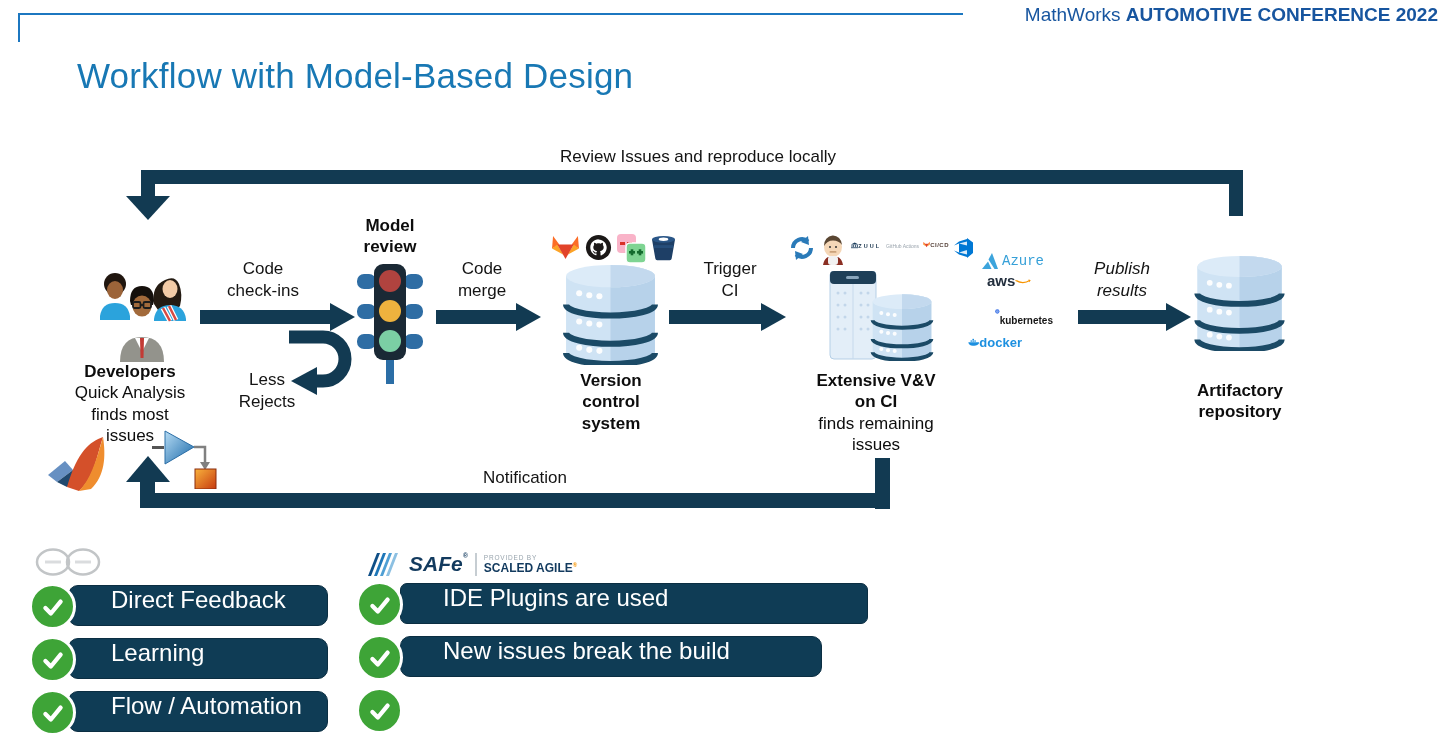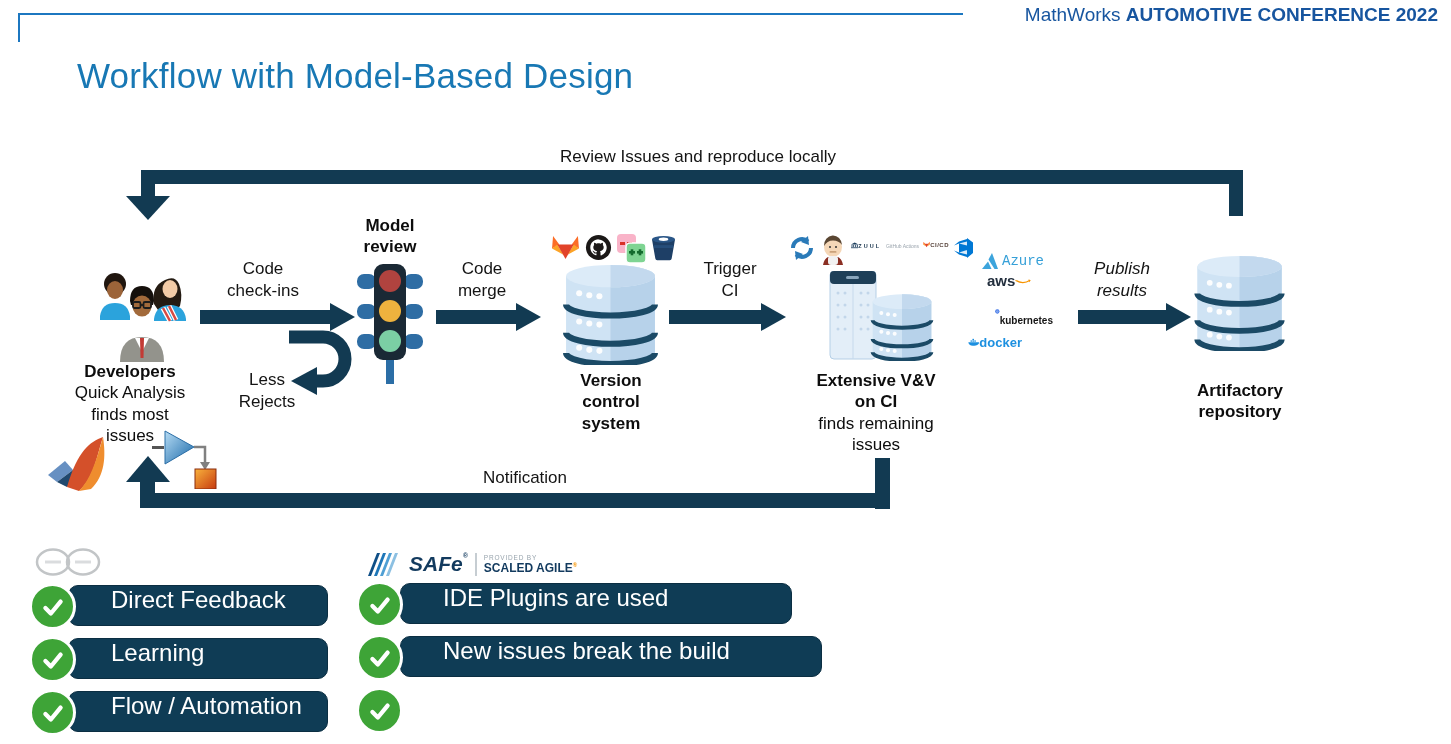--- a/index.html
+++ b/index.html
@@ -421,21 +421,21 @@
   </div>
   <div class="pill" style="left:68px;top:691px;width:260px;">
     <span>Flow / Automation</span>
   </div>
 
   <div class="chk" style="left:356px;top:581px;">
     <svg width="26" height="26" viewBox="0 0 24 24">
         <path d="M5 13 l5 5 9 -11" stroke="#fff" stroke-width="4" fill="none" stroke-linecap="round" stroke-linejoin="round"></path>
       </svg>
   </div>
-  <div class="pill" style="left:400px;top:583px;width:392px;">
+  <div class="pill" style="left:400px;top:583px;width:468px;border-radius:7px;">
     <span>IDE Plugins are used</span>
   </div>
   <div class="chk" style="left:356px;top:634px;">
     <svg width="26" height="26" viewBox="0 0 24 24">
         <path d="M5 13 l5 5 9 -11" stroke="#fff" stroke-width="4" fill="none" stroke-linecap="round" stroke-linejoin="round"></path>
       </svg>
   </div>
   <div class="pill" style="left:400px;top:636px;width:422px;">
     <span>New issues break the build</span>
   </div>

